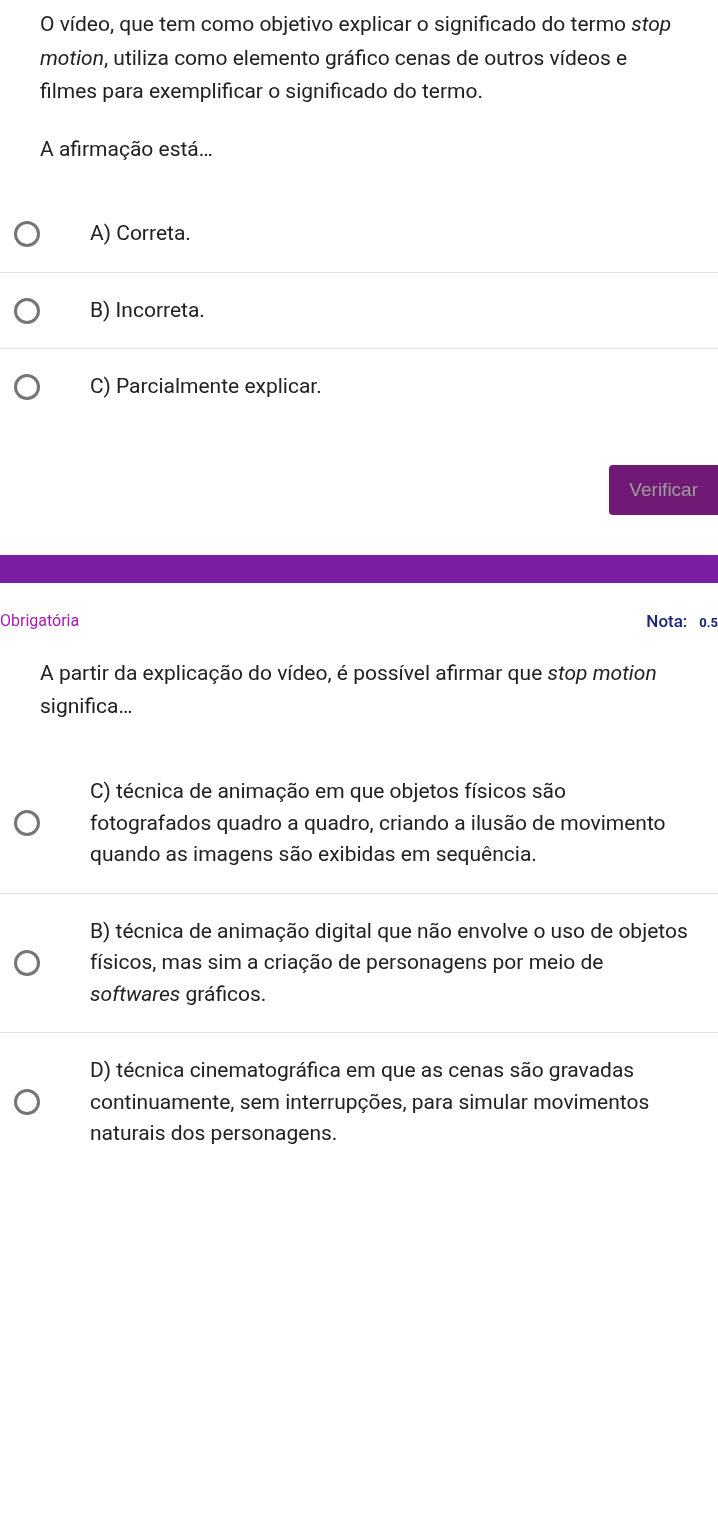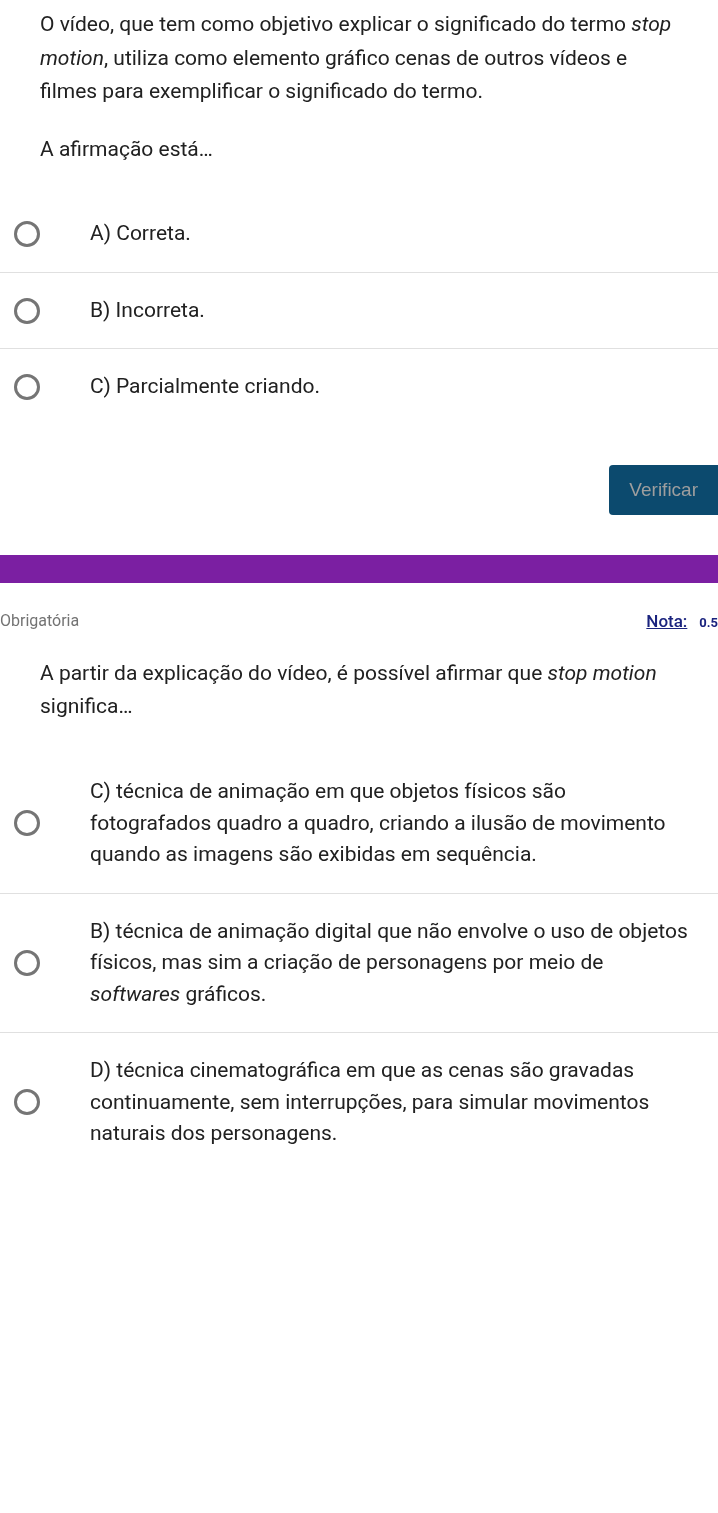--- a/index.html
+++ b/index.html
@@ -41,48 +41,47 @@
     color: #212121;
     padding-right: 20px;
   }
   .option-label .italic { font-style: italic; }
   .verify-row {
     display: flex;
     justify-content: flex-end;
     padding: 40px 0 0 0;
   }
   .verify-btn {
-    background: #0c4a6e;
+    background: #701a75;
     color: #9e9e9e;
     font-size: 19px;
     font-weight: 500;
     padding: 14px 20px;
     border: none;
     border-radius: 4px 0 0 4px;
   }
   .divider-bar {
     height: 28px;
     background: #7b1fa2;
     width: 100%;
   }
   .meta-row {
     display: flex;
     justify-content: space-between;
     align-items: center;
     padding: 28px 0 18px 0;
   }
   .required-label {
-    color: #737373;
+    color: #a21caf;
     font-size: 16px;
   }
   .score-label {
     color: #1a237e;
     font-size: 17px;
     font-weight: 500;
-    text-decoration: underline;
   }
   .score-value {
     color: #1a237e;
     font-size: 13px;
     font-weight: 700;
     margin-left: 8px;
   }
 </style>
 </head>
 <body>
@@ -98,21 +97,21 @@
     <div class="option-row">
       <div class="radio"></div>
       <div class="option-label">A) Correta.</div>
     </div>
     <div class="option-row">
       <div class="radio"></div>
       <div class="option-label">B) Incorreta.</div>
     </div>
     <div class="option-row">
       <div class="radio"></div>
-      <div class="option-label">C) Parcialmente criando.</div>
+      <div class="option-label">C) Parcialmente explicar.</div>
     </div>
   </div>
 
   <div class="verify-row">
     <button class="verify-btn">Verificar</button>
   </div>
 </div>
 
 <div class="divider-bar"></div>
 

